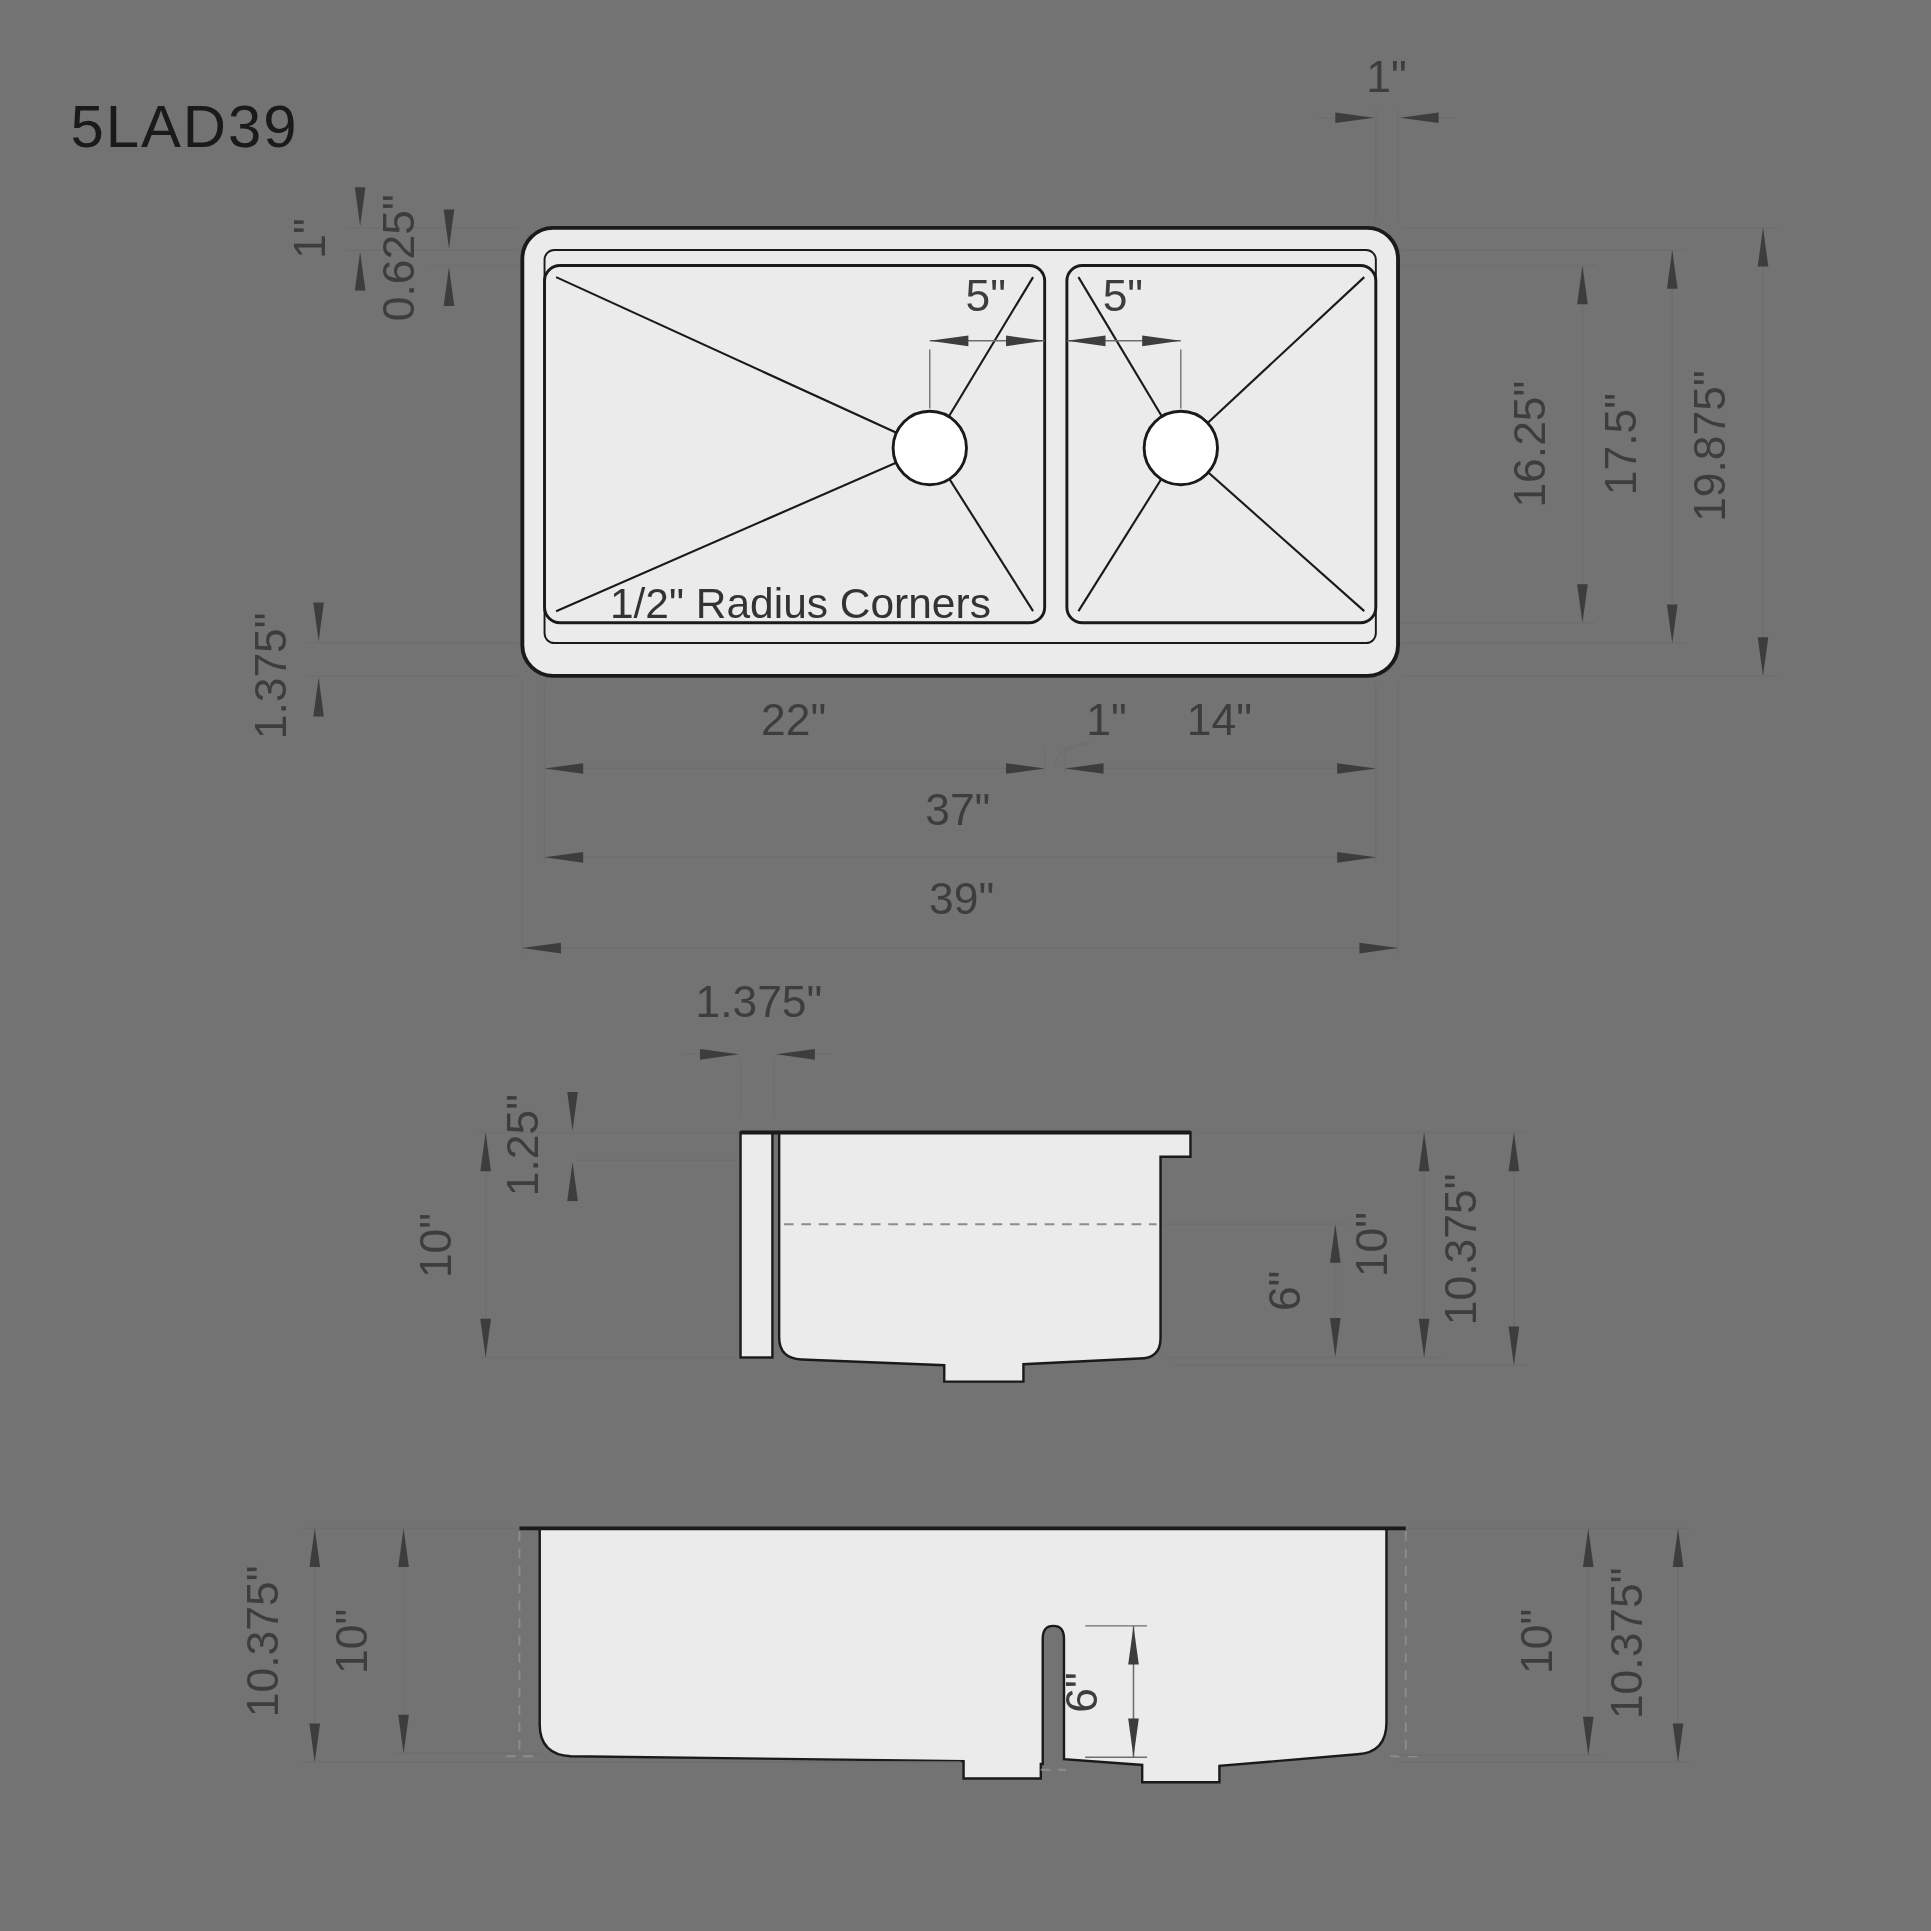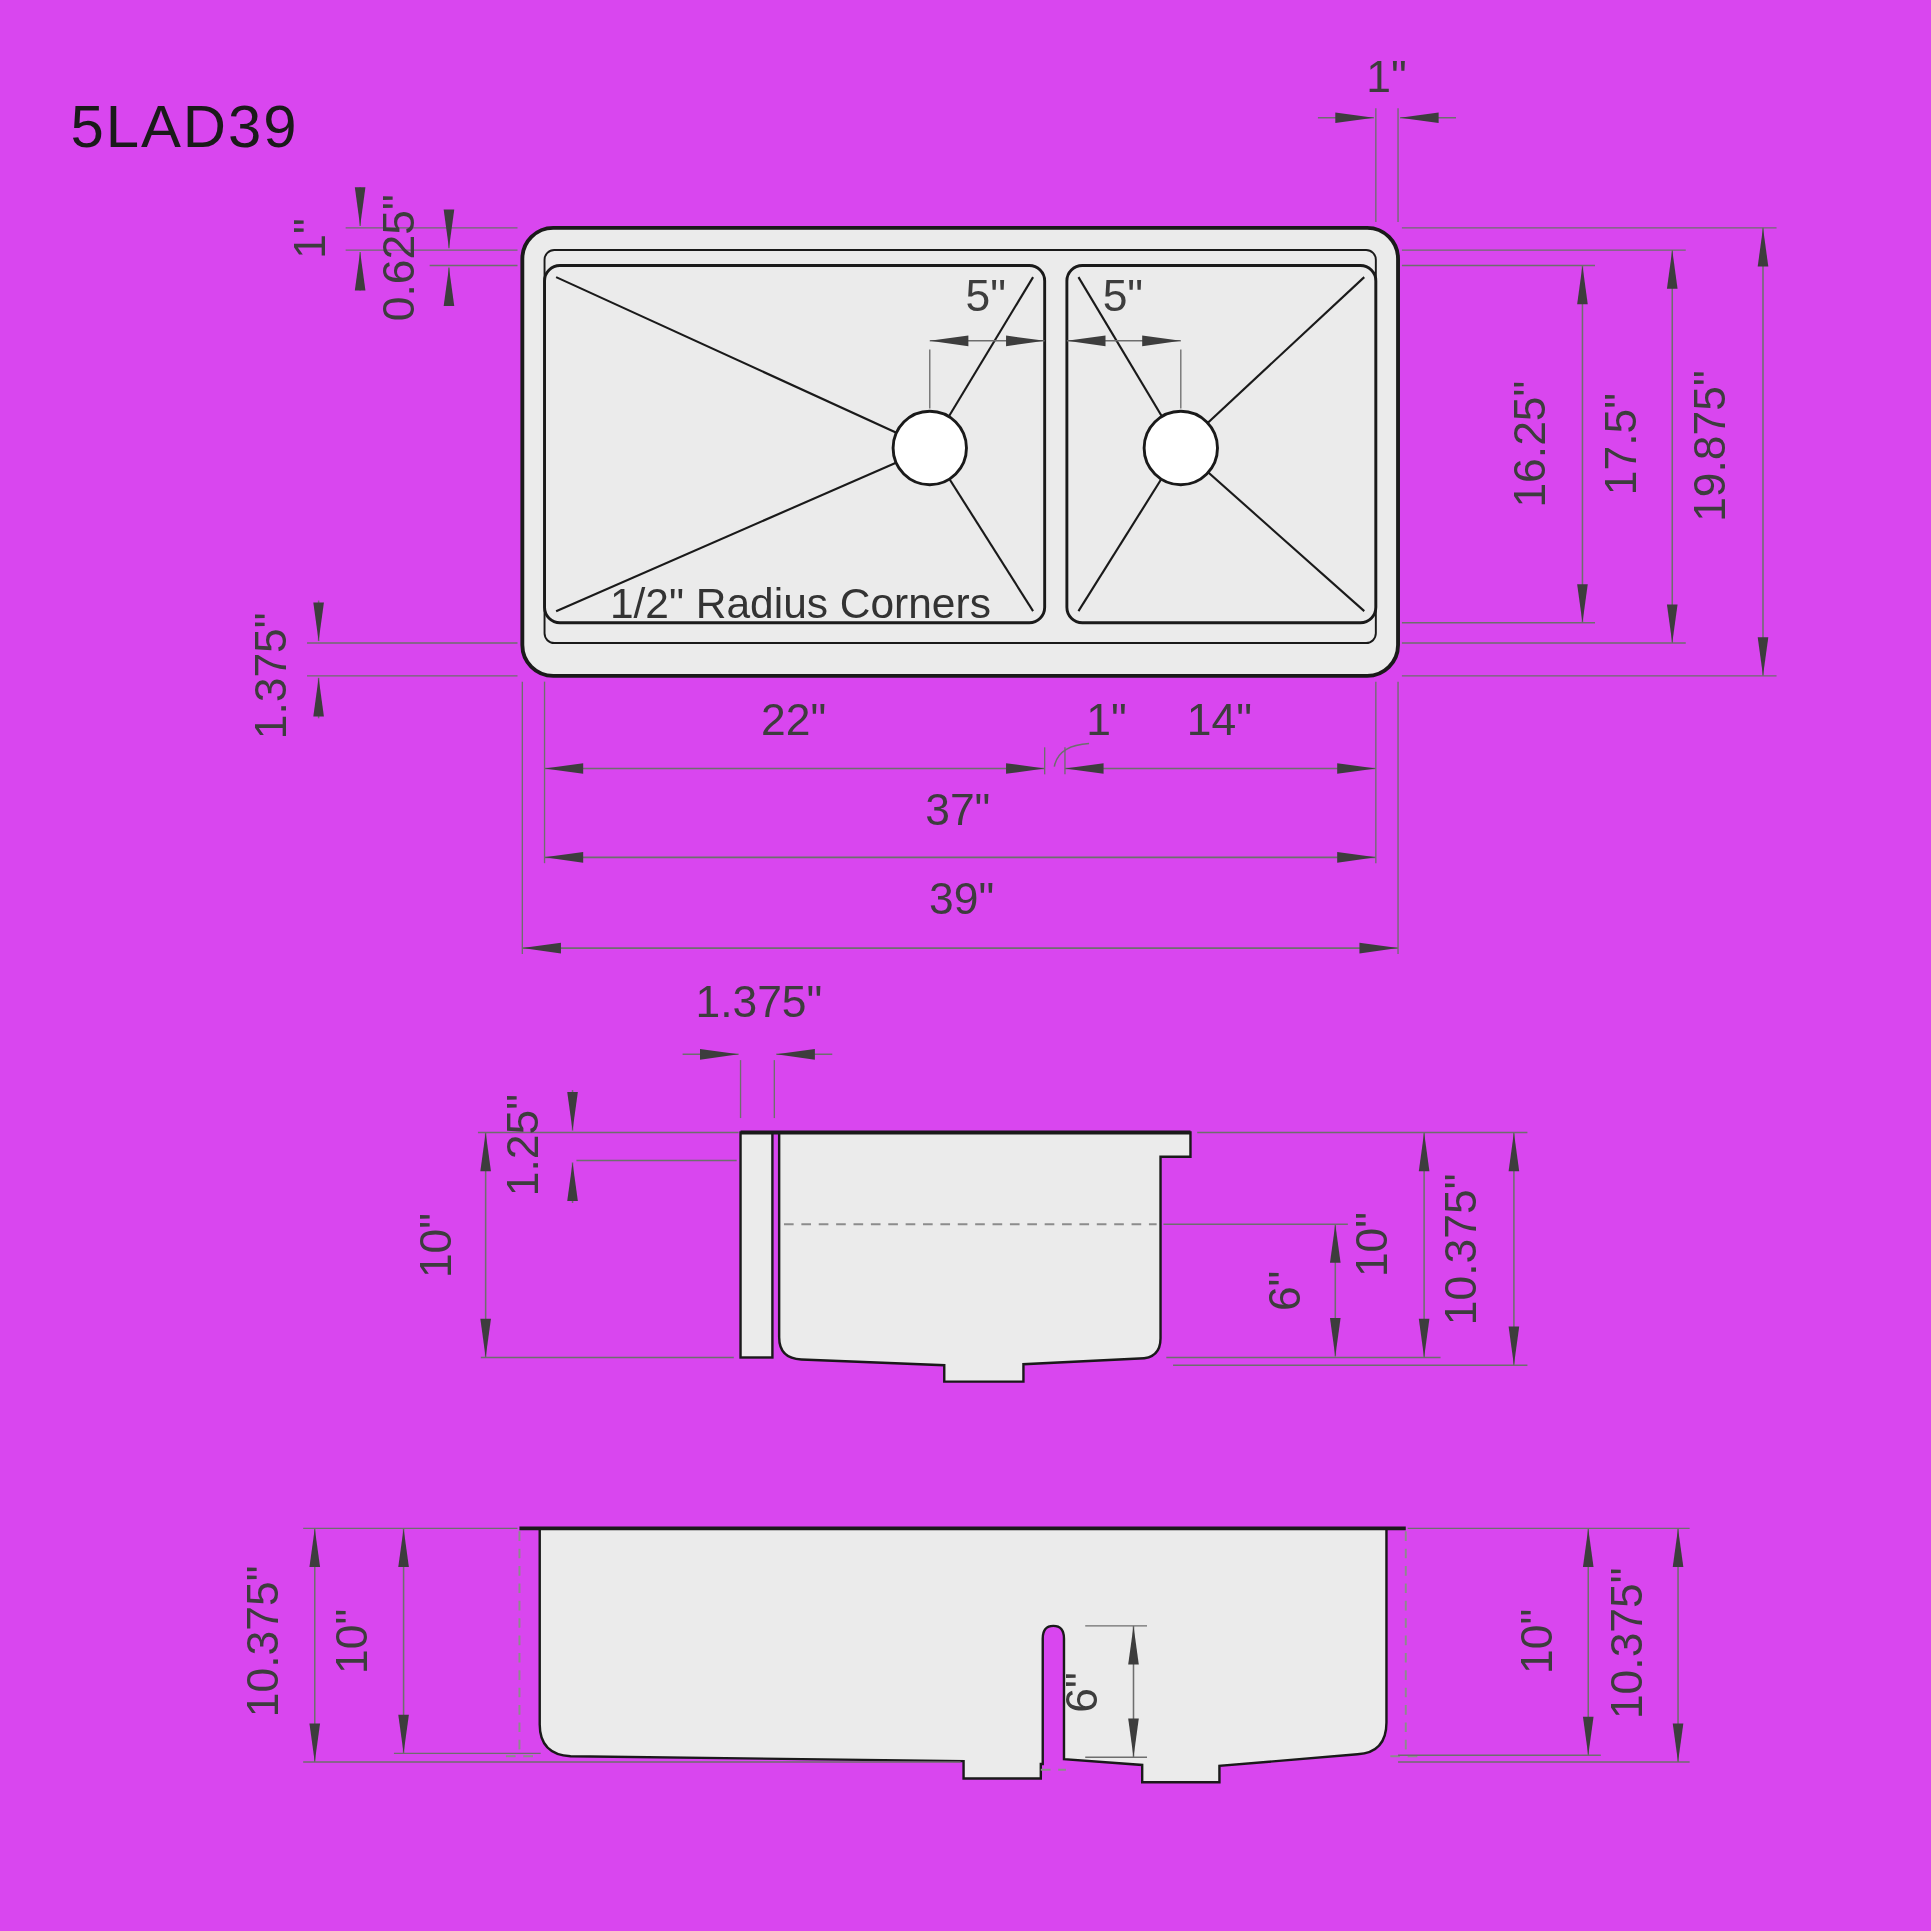--- a/index.html
+++ b/index.html
@@ -1,16 +1,16 @@
 <!DOCTYPE html>
 <html><head>
 <meta charset="utf-8">
 <style>
   html,body{margin:0;padding:0;background:#ffffff;}
-  .page{width:1931px;height:1931px;background:#d946ef;position:relative;}
+  .page{width:1931px;height:1931px;background:#737373;position:relative;}
   svg{display:block;}
   .lbl{font-family:"Liberation Sans",sans-serif;font-size:46px;fill:#3d3d3d;text-anchor:middle;}
   .title{font-family:"Liberation Sans",sans-serif;font-size:62px;fill:#1a1a1a;text-anchor:start;letter-spacing:2px;}
   .note{font-family:"Liberation Sans",sans-serif;font-size:44px;fill:#333333;text-anchor:middle;}
   .obj{fill:none;stroke:#1a1a1a;}
   .objf{fill:#ebebeb;stroke:#1a1a1a;}
   .dim{stroke:#6e6e6e;stroke-width:1.6;fill:none;}
   .ext{stroke:#6e6e6e;stroke-width:1.4;fill:none;}
   .dsh{stroke:#8c8c8c;stroke-width:2;stroke-dasharray:10 8;fill:none;}
 </style>

